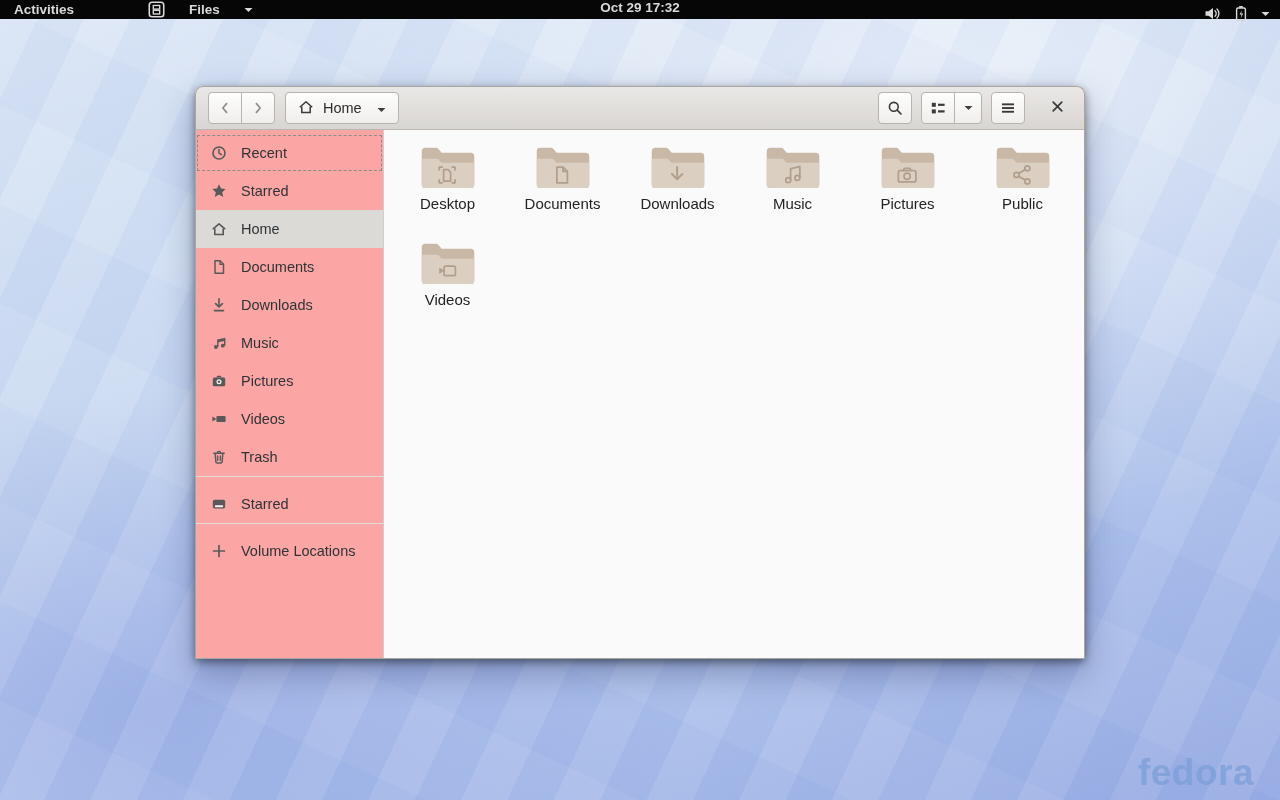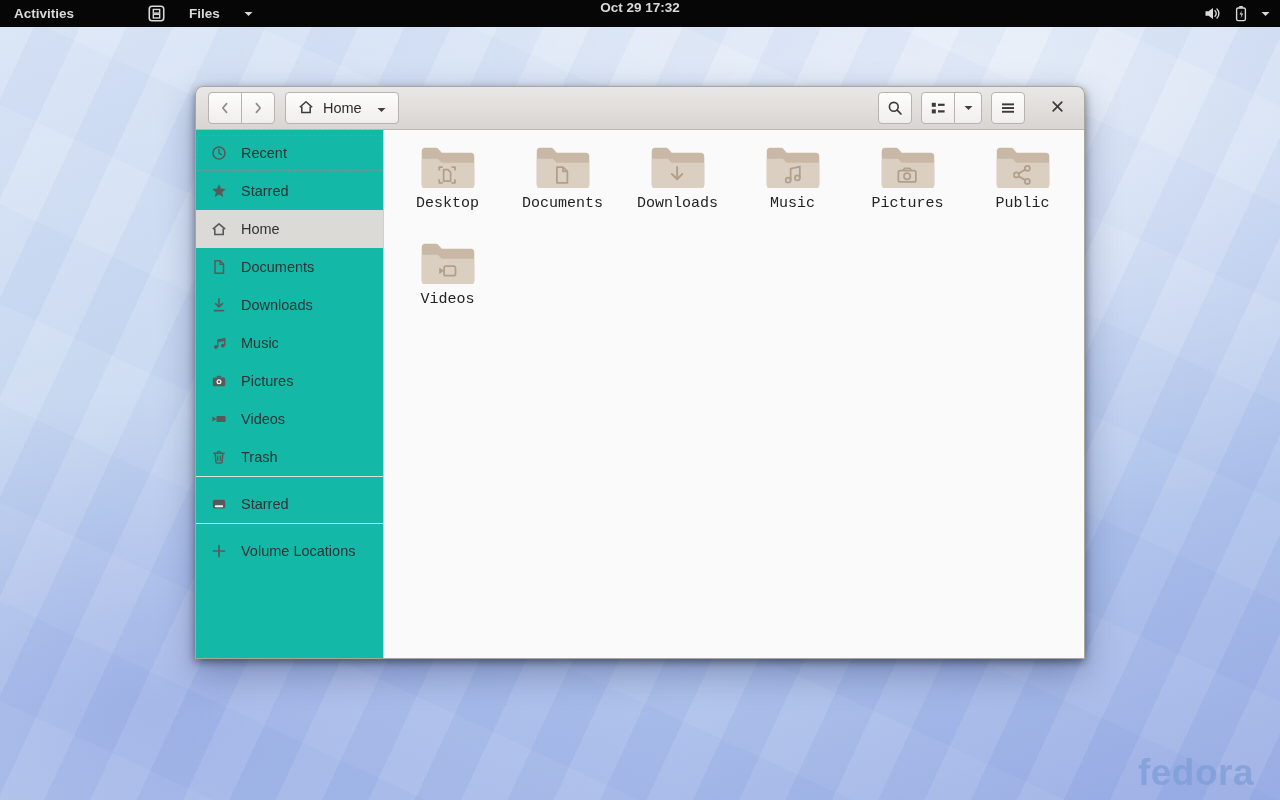--- a/index.html
+++ b/index.html
@@ -18,21 +18,21 @@
       repeating-linear-gradient(115deg, rgba(255,255,255,.09) 0 42px, rgba(150,172,228,.07) 42px 84px),
       repeating-linear-gradient(25deg, rgba(255,255,255,.05) 0 90px, rgba(160,180,232,.05) 90px 180px);
   }
   .brand {
     position:absolute; right:26px; bottom:6px;
     font-size:37px; font-weight:600; letter-spacing:.5px;
     color:var(--brand, #7c9ed8); opacity:.75;
   }
   
   .topbar {
-    position:absolute; top:0; left:0; right:0; height:27px;
+    position:absolute; top:0; left:0; right:0; height:19px;
     background:#060606; color:#d9d9d9; display:flex; align-items:center;
     font-size:13.5px; font-weight:bold; z-index:50;
   }
   .tb-left { display:flex; align-items:center; height:100%; }
   .activities { padding:0 14px; display:flex; align-items:center; height:100%; cursor:default; }
   .appmenu { margin-left:52px; display:flex; align-items:center; gap:24px; height:100%; padding:0 8px; }
   .clock { position:absolute; left:50%; transform:translateX(-50%); top:0; height:27px; display:flex; align-items:flex-start; }
   .tb-right { position:absolute; right:10px; top:0; height:27px; display:flex; align-items:center; gap:13px; }
   .tb-icon { display:flex; align-items:center; }
   
@@ -59,35 +59,35 @@
   .btn-group .tb-btn + .tb-btn { margin-left:-1px; }
   .btn-group .tb-btn:first-child { border-radius:4px 0 0 4px; }
   .btn-group .tb-btn:last-child { border-radius:0 4px 4px 0; }
   .path-btn { margin-left:10px; padding:0 12px; gap:9px; font-size:14.5px; color:#2c2c2c; }
   .tb-spacer { flex:1; }
   .right-tools { display:flex; align-items:center; gap:9px; }
   .close-btn { border:none; background:none; width:30px; height:32px; display:flex; align-items:center; justify-content:center; margin-left:8px; }
   
   .win-body { flex:1; display:flex; min-height:0; border:1px solid #a9a5a0; border-top:none; }
   .sidebar {
-    width:188px; flex:0 0 188px; background:#14b8a6; border-right:1px solid #d0cdca;
+    width:188px; flex:0 0 188px; background:#fca5a5; border-right:1px solid #d0cdca;
     padding-top:4px; font-size:14.5px; color:#2e3436; overflow:hidden;
   }
   .sb-row { height:38px; display:flex; align-items:center; gap:14px; padding:0 15px; cursor:default; }
   .sb-row.selected { background:var(--sidebar-selected,#dcdad6); }
   .sb-row.focused { outline:1px dashed #8f8c88; outline-offset:-2px; }
   .sb-icon { width:16px; height:16px; display:flex; align-items:center; justify-content:center; flex:0 0 16px; }
   .sb-divider { height:1px; background:#e0ddda; margin:0 0 8px 0; }
   .files-area { flex:1; background:#fafafa; padding:10px 0 0 6px; }
   .files-grid {
     display:grid; grid-template-columns:repeat(6,115px);
     grid-auto-rows:96px; justify-items:center;
   }
   .file-item { width:110px; display:flex; flex-direction:column; align-items:center; padding-top:4px; }
-  .file-label { margin-top:5px; font-size:15px; color:#232323; text-align:left;font-family:Liberation Mono, monospace; }
+  .file-label { margin-top:5px; font-size:15px; color:#232323; text-align:left; }
   .folder { display:block; line-height:0; }
 </style>
 </head>
 <body>
 
 <div class="texture"></div>
 <span class="brand">fedora</span>
 
 <div class="topbar">
   <div class="tb-left">

